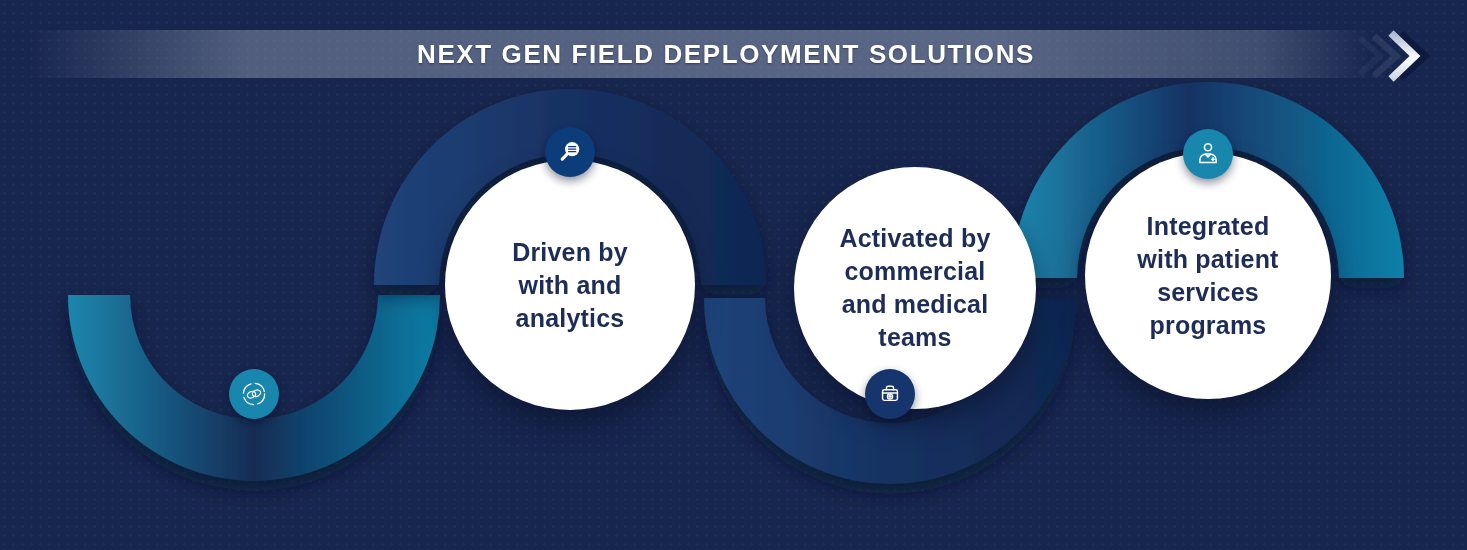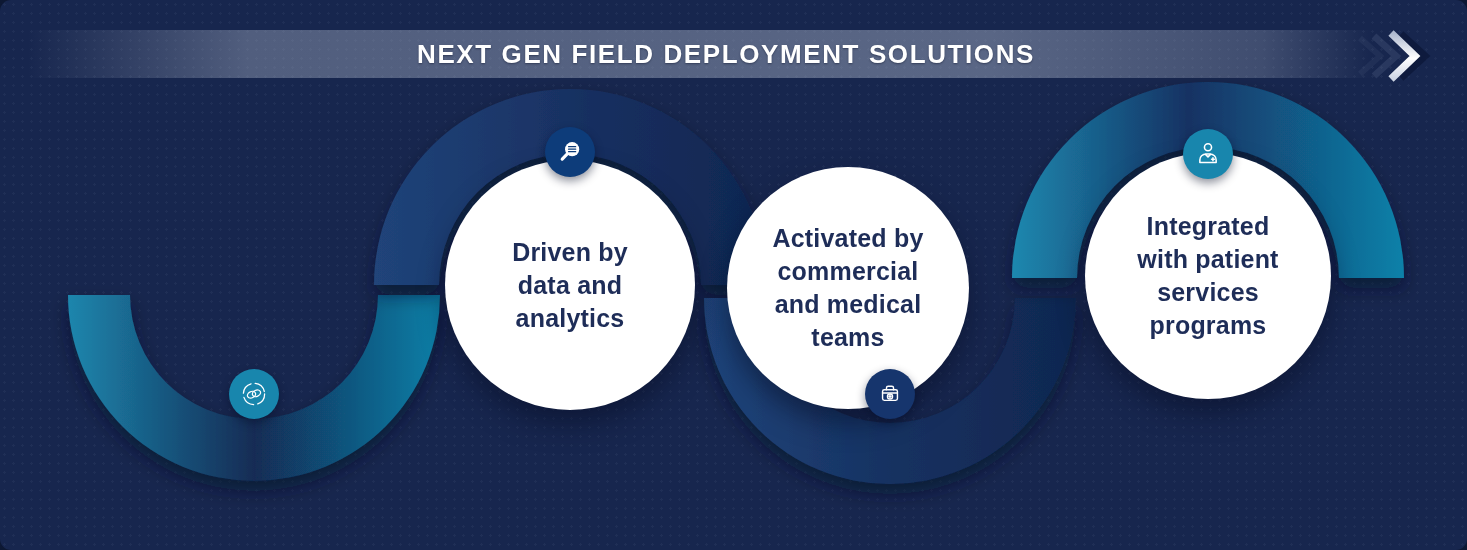--- a/index.html
+++ b/index.html
@@ -1,20 +1,19 @@
 <!DOCTYPE html>
 <html><head>
 <meta charset="utf-8">
 <style>
   html,body{margin:0;padding:0;background:#0d1833;}
   .canvas{
     position:relative;width:1467px;height:550px;overflow:hidden;
     background:#17264e;
     font-family:"Liberation Sans", sans-serif;
-    border-radius:11px;
   }
   .dots{
     position:absolute;inset:0;
     background-image:radial-gradient(rgba(190,205,230,0.10) 1px, transparent 1.2px);
     background-size:9px 9px;
     opacity:.5;
   }
   svg.arcs{position:absolute;left:0;top:0;}
   
   .banner{
@@ -38,21 +37,21 @@
     position:absolute;border-radius:50%;background:#ffffff;
     box-shadow:0 14px 26px rgba(5,12,35,.50);
     display:flex;align-items:center;justify-content:center;text-align:center;
   }
   .card .label{
     color:#1e2d58;font-weight:700;font-size:25px;line-height:33px;
     white-space:pre-line;letter-spacing:.2px;
   }
   .c1{left:131px;top:155px;width:246px;height:246px;}
   .c2{left:445px;top:160px;width:250px;height:250px;}
-  .c3{left:727px;top:167px;width:242px;height:242px;}
+  .c3{left:794px;top:167px;width:242px;height:242px;}
   .c4{left:1085px;top:153px;width:246px;height:246px;justify-content:center;}
   
   .badge{
     position:absolute;width:50px;height:50px;border-radius:50%;
     display:flex;align-items:center;justify-content:center;
     box-shadow:0 4px 10px rgba(5,12,35,.45);
   }
   .b1{left:229px;top:369px;}
   .b2{left:545px;top:127px;}
   .b3{left:865px;top:369px;}
@@ -119,21 +118,21 @@
       <g fill="none" stroke="#ffffff" stroke-width="1.8" stroke-linecap="round">
         <circle cx="24" cy="24" r="15" stroke-dasharray="18 6"></circle>
         <ellipse cx="20.5" cy="25" rx="6" ry="4.4" transform="rotate(-25 20.5 25)"></ellipse>
         <ellipse cx="27.5" cy="23" rx="6" ry="4.4" transform="rotate(-25 27.5 23)"></ellipse>
       </g>
     </svg>
   </div>
 
   <div class="card c2">
     <div class="label">Driven by
-data and
+with and
 analytics</div>
   </div>
   <div class="badge b2" style="background: rgb(13, 60, 122);">
     <svg width="34" height="34" viewBox="0 0 48 48">
       <circle cx="27" cy="20" r="10" fill="#ffffff"></circle>
       <g stroke="#0d3c7a" stroke-width="1.8" stroke-linecap="round">
         <line x1="22" y1="16.5" x2="32" y2="16.5"></line>
         <line x1="22" y1="20" x2="32" y2="20"></line>
         <line x1="22" y1="23.5" x2="32" y2="23.5"></line>
       </g>

